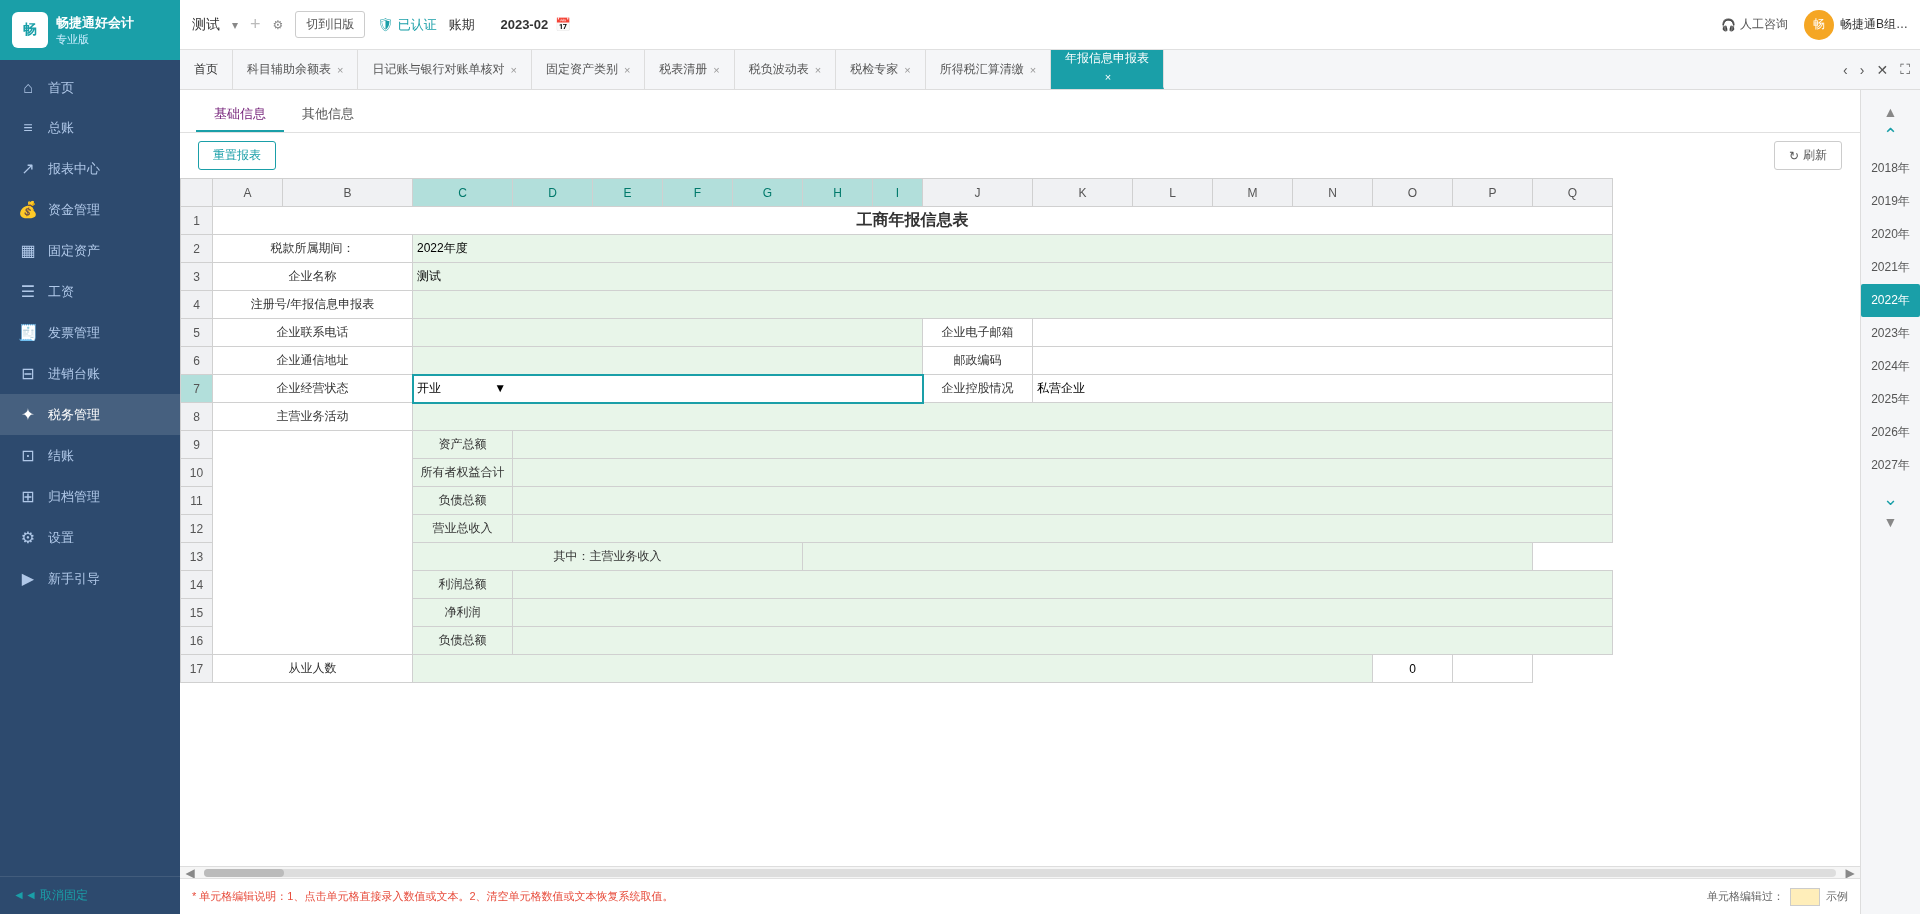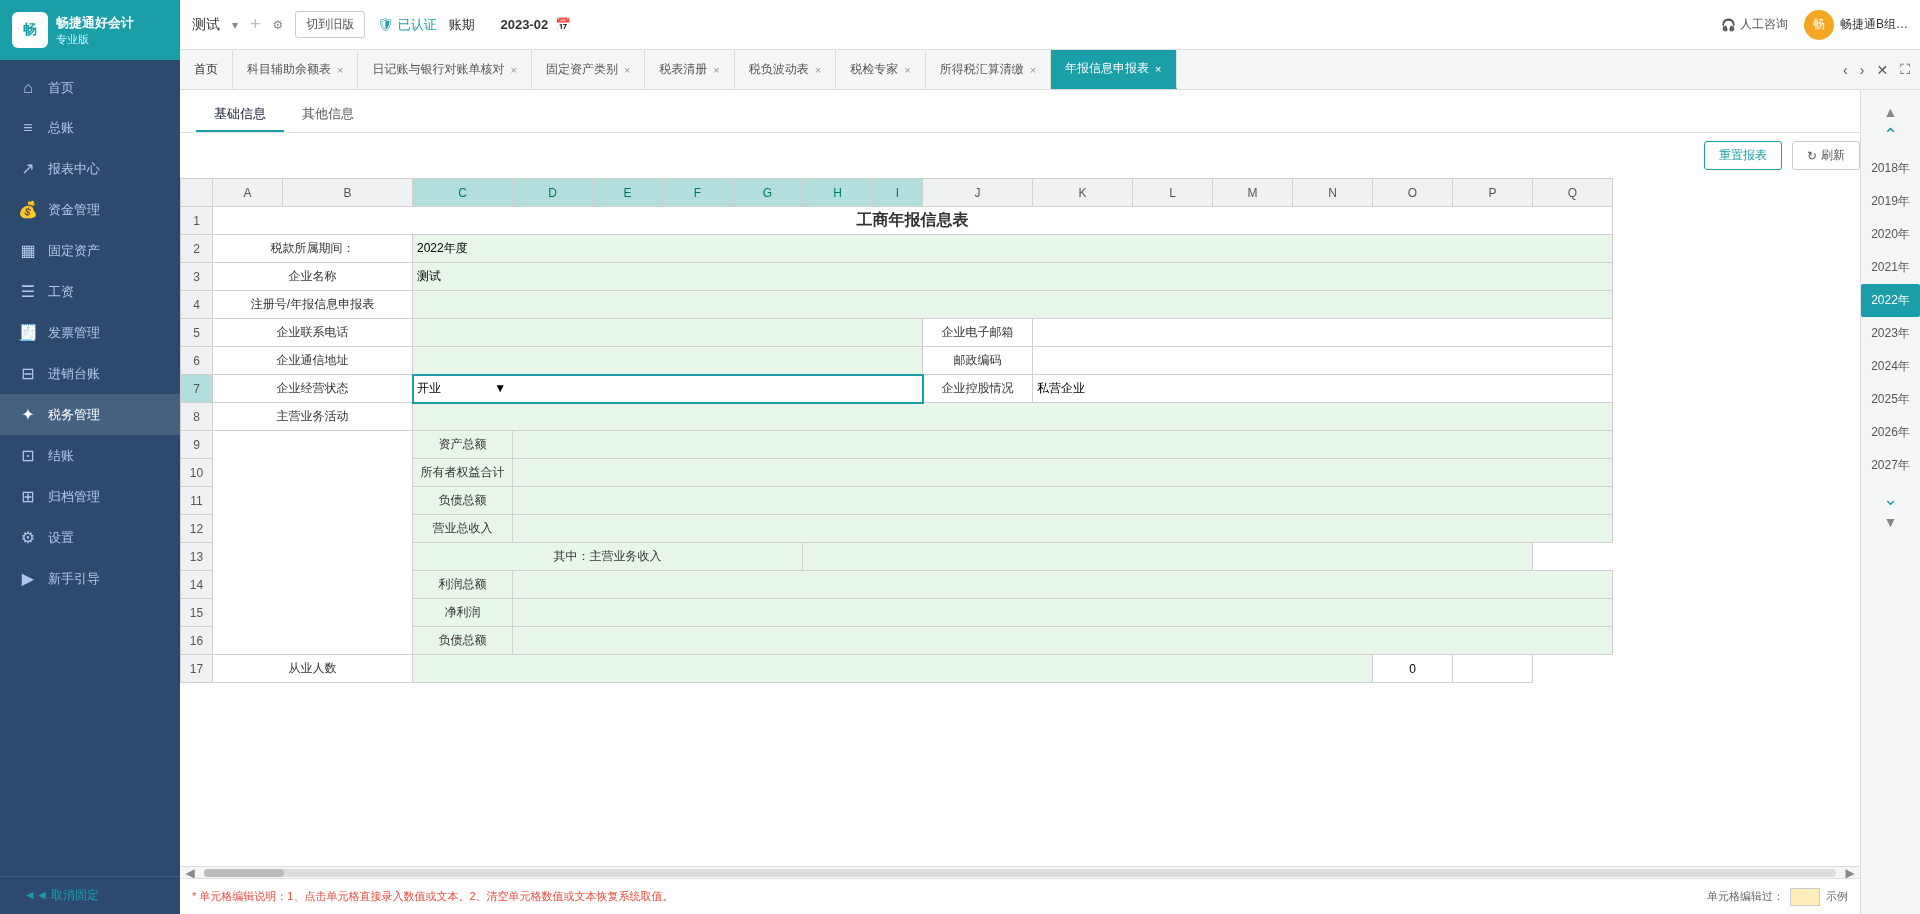--- a/index.html
+++ b/index.html
@@ -37,21 +37,21 @@
       display: flex; align-items: center; gap: 10px;
       padding: 11px 18px;
       cursor: pointer;
       color: #b0c8e8;
       font-size: 13px;
       transition: background 0.2s;
     }
     .sidebar-item.active { background: rgba(255,255,255,0.12); color: #fff; }
     .sidebar-item .icon { font-size: 16px; width: 20px; text-align: center; }
     .sidebar-footer {
-      padding: 10px 24px;
+      padding: 10px 13px;
       border-top: 1px solid rgba(255,255,255,0.1);
       color: #1a9fa8;
       font-size: 12px;
       cursor: pointer;
       display: flex; align-items: flex-start; gap: 6px;
     }
 
     
     .main { flex: 1; display: flex; flex-direction: column; overflow: hidden; }
 
@@ -103,21 +103,21 @@
       border-right: 1px solid #ddd;
       cursor: pointer;
       white-space: nowrap;
       font-size: 12px;
       color: #555;
       background: #f5f6f8;
       min-width: fit-content;
     }
     .tab:first-child { padding: 0 14px; color: #333; font-size: 12px; }
     .tab.active { background: #fff; color: #1a9fa8; border-bottom: 2px solid #1a9fa8; }
-    .tab.highlighted { background: #1a9fa8; color: #fff; }
+    .tab.highlighted { background: #1a9fa8; color: #fff; flex-direction: column; }
     .tab-close { font-size: 11px; color: #999; margin-left: 2px; }
     .tabbar-nav { display: flex; align-items: center; gap: 4px; padding: 0 6px; margin-left: auto; }
     .tabbar-nav span { cursor: pointer; color: #555; font-size: 14px; padding: 2px 4px; }
 
     
     .content { flex: 1; display: flex; overflow: hidden; }
 
     
     .spreadsheet-container { flex: 1; display: flex; flex-direction: column; background: #fff; overflow: hidden; }
 
@@ -128,26 +128,26 @@
       background: #fff;
       border-bottom: 1px solid #e0e0e0;
     }
     .subtab {
       padding: 7px 18px;
       cursor: pointer;
       font-size: 13px;
       color: #555;
       border-bottom: 2px solid transparent;
     }
-    .subtab.active { color: #0f172a; border-bottom: 2px solid #1a9fa8; font-weight: 500; }
+    .subtab.active { color: #701a75; border-bottom: 2px solid #1a9fa8; font-weight: 500; }
 
     
     .sheet-toolbar {
-      padding: 8px 0;
-      display: flex; justify-content: flex-end; gap: 10px;
+      padding: 8px 18px;
+      display: flex; justify-content: space-between; gap: 10px;
       background: #fff;
     }
     .btn-reset {
       padding: 5px 14px;
       border: 1px solid #1a9fa8;
       border-radius: 3px;
       color: #1a9fa8;
       background: #fff;
       cursor: pointer;
       font-size: 12px;

